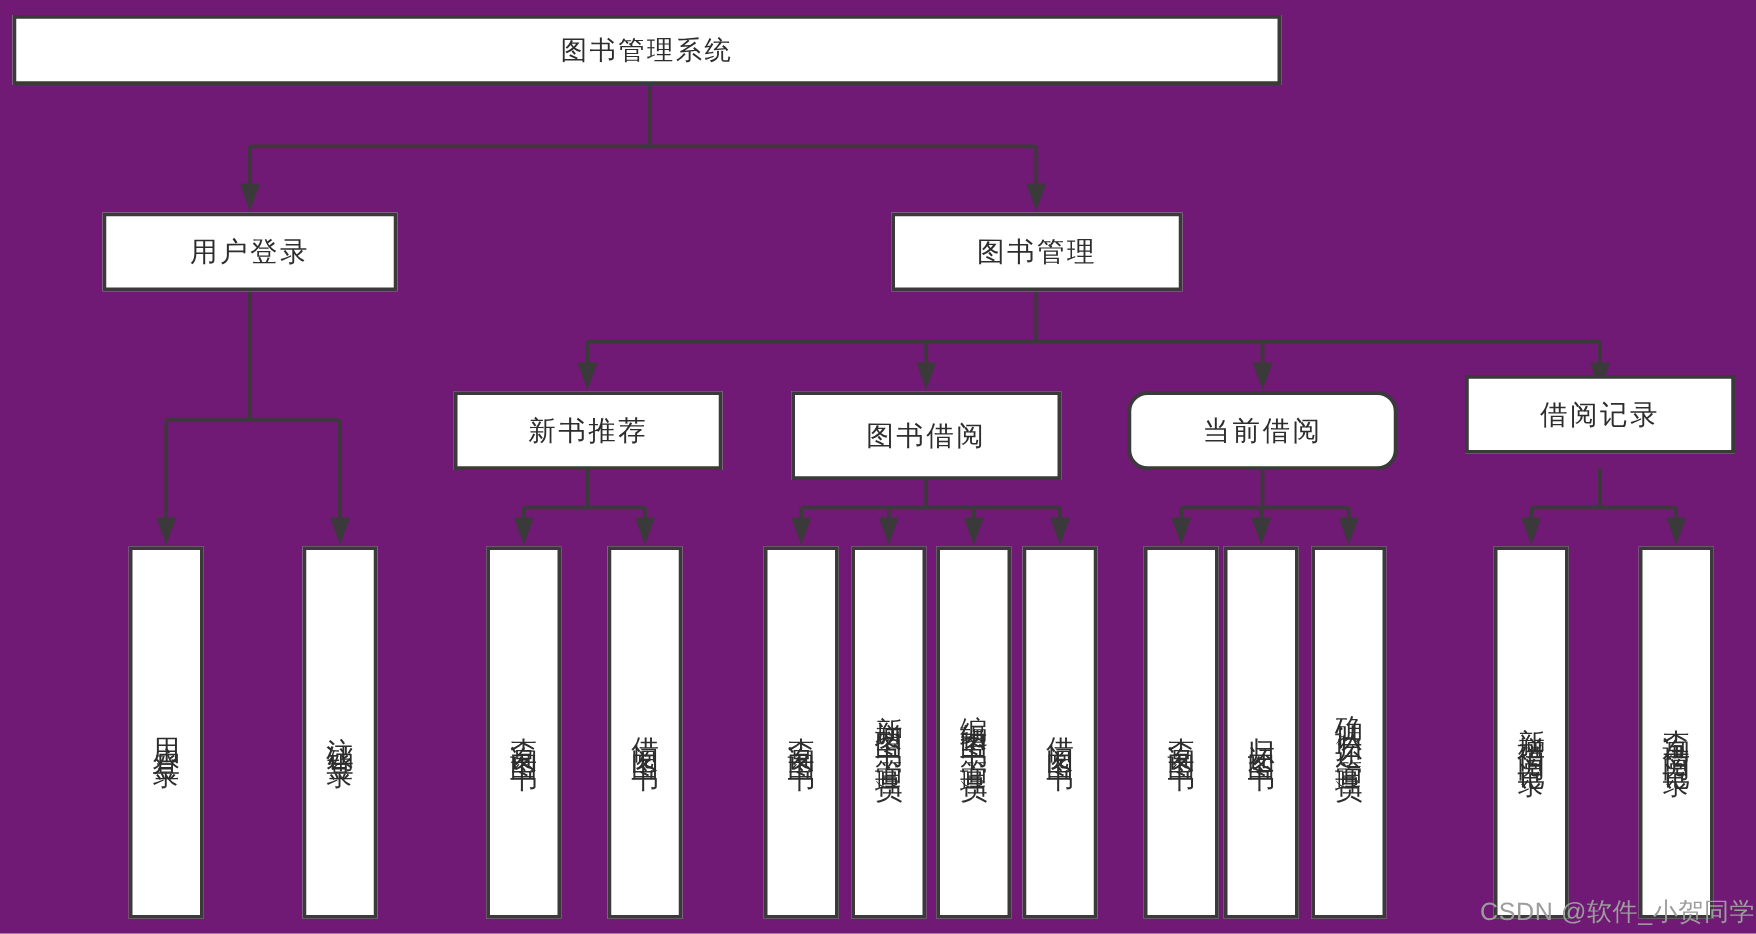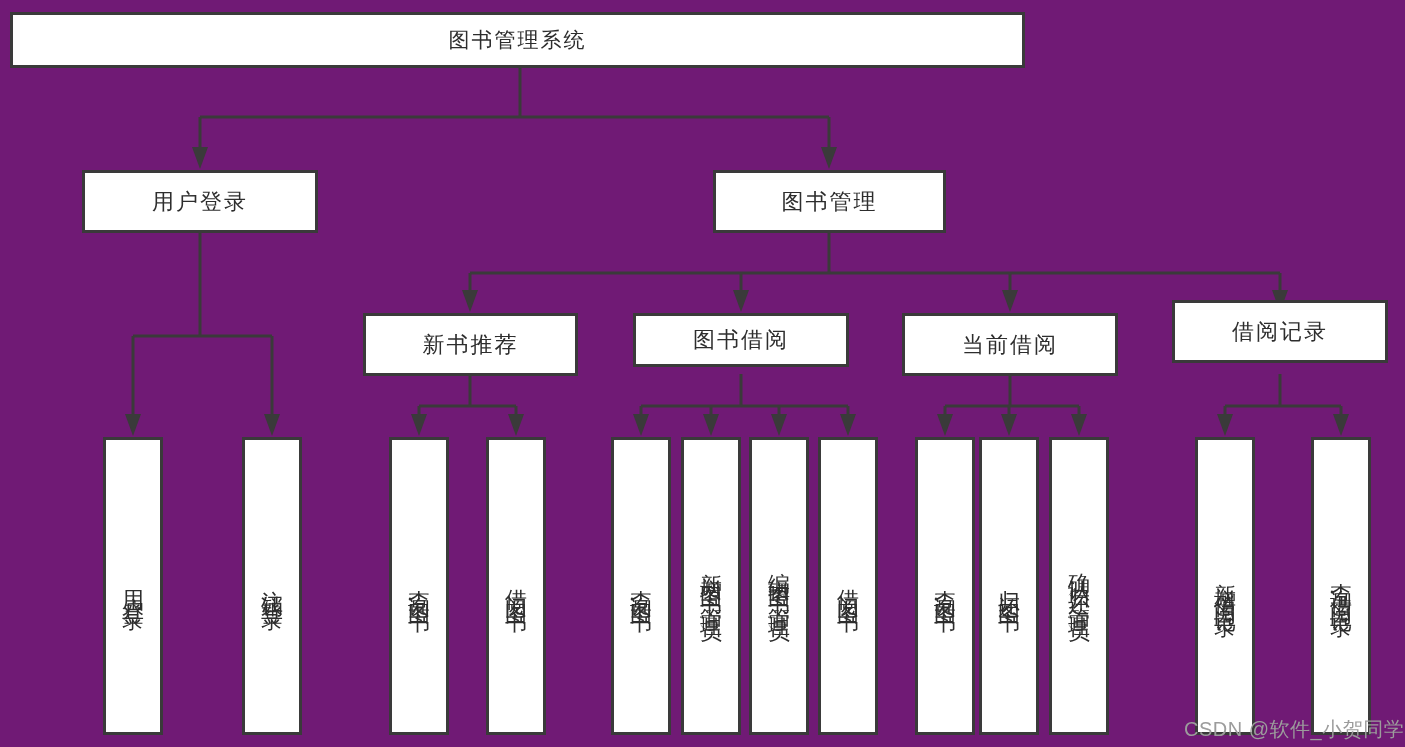--- a/index.html
+++ b/index.html
@@ -103,22 +103,22 @@
       <polygon points="1333,414 1349,414 1341,436"></polygon>
     </g>
   </svg>
 
   <div class="node root-node" style="left:10px; top:12px; width:1015px; height:56px;">图书管理系统</div>
 
   <div class="node h-node" style="left:82px; top:170px; width:236px; height:63px;">用户登录</div>
   <div class="node h-node" style="left:363px; top:313px; width:215px; height:63px;">新书推荐</div>
 
   <div class="node h-node" style="left:713px; top:170px; width:233px; height:63px;">图书管理</div>
-  <div class="node h-node" style="left:633px; top:313px; width:216px; height:54px;">图书借阅</div>
-  <div class="node h-node" style="left:902px; top:313px; width:216px; height:63px;">当前借阅</div>
+  <div class="node h-node" style="left:633px; top:313px; width:216px; height:71px;">图书借阅</div>
+  <div class="node h-node" style="left:902px; top:313px; width:216px; height:63px;border-radius:16px;">当前借阅</div>
   <div class="node h-node" style="left:1172px; top:300px; width:216px; height:63px;">借阅记录</div>
 
   <div class="node v-node" style="left:103px;">用户登录</div>
   <div class="node v-node" style="left:242px;">注销登录</div>
   <div class="node v-node" style="left:389px;">查询图书</div>
   <div class="node v-node" style="left:486px;">借阅图书</div>
   <div class="node v-node" style="left:611px;">查询图书</div>
   <div class="node v-node" style="left:681px;">新增图书（管理员）</div>
   <div class="node v-node" style="left:749px;">编辑图书（管理员）</div>
   <div class="node v-node" style="left:818px;">借阅图书</div>

